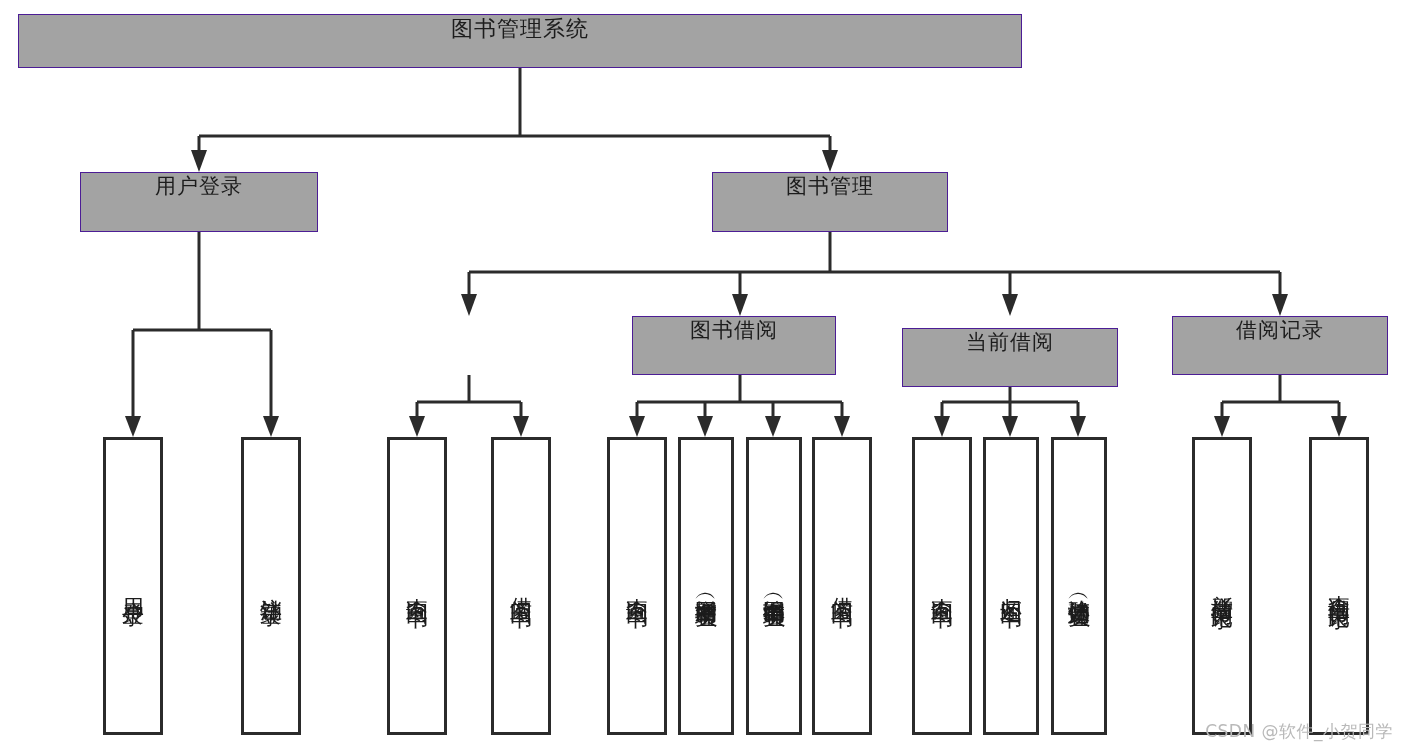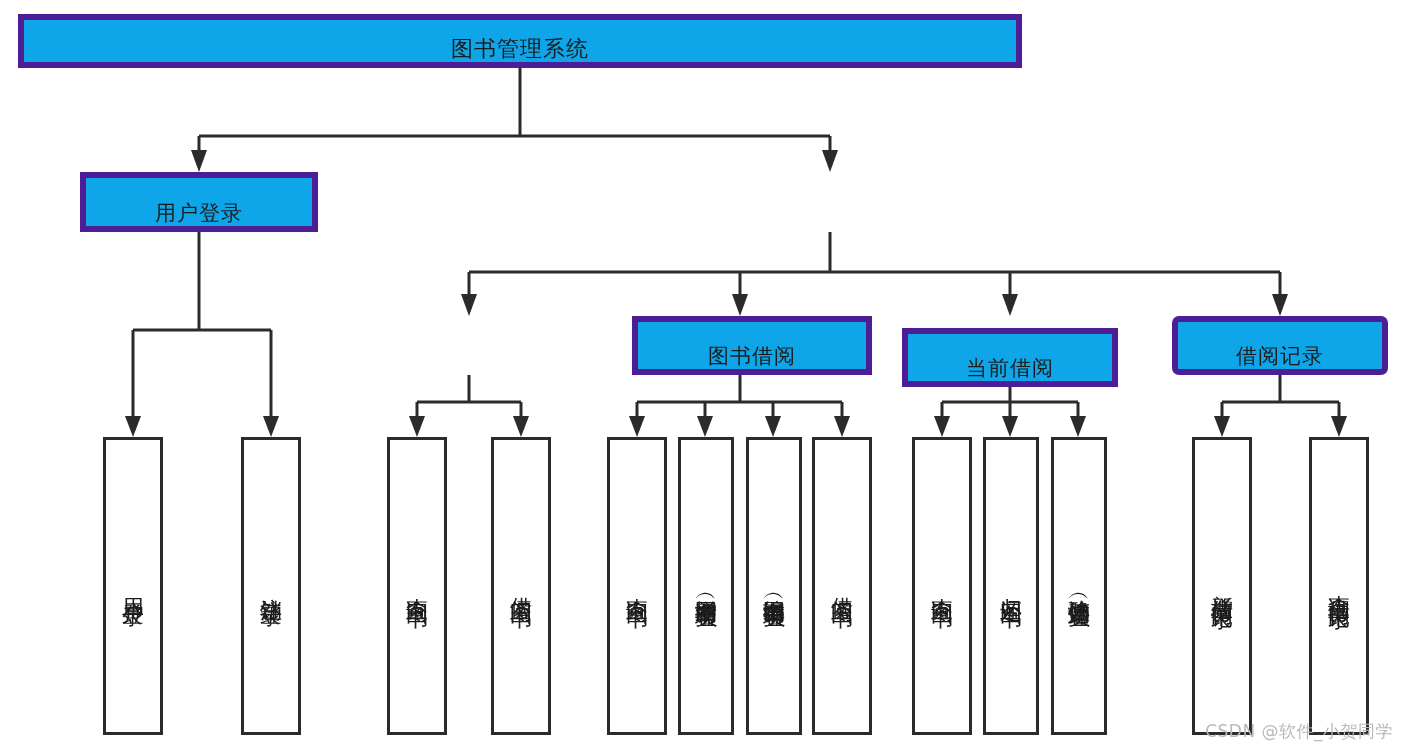--- a/index.html
+++ b/index.html
@@ -27,24 +27,24 @@
     stroke-width:3;
     fill:none;
     stroke-linecap:butt;
   }
   #wires polygon{ fill:#2b2b2b; }
 
   
   .node{
     position:absolute;
     box-sizing:border-box;
-    background:#0ea5e9;
-    border:6px solid #4c1d95;
+    background:#a3a3a3;
+    border:1px solid #4c1d95;
     display:flex;
-    align-items:flex-end;
+    align-items:flex-start;
     justify-content:center;
     z-index:2;
   }
   .node .lbl{
     font-size:21px;
     line-height:1.25;
     color:#1c1c1c;
     letter-spacing:1px;
     white-space:nowrap;
   }
@@ -160,31 +160,34 @@
   </svg>
 
   <div class="node" id="node-root" style="left:18px; top:14px; width:1004px; height:54px;">
     <span class="lbl">图书管理系统</span>
   </div>
 
   <div class="node" style="left:80px; top:172px; width:238px; height:60px;">
     <span class="lbl">用户登录</span>
   </div>
 
-
-
-  <div class="node" style="left:632px; top:316px; width:240px; height:59px;">
+  <div class="node" style="left:712px; top:172px; width:236px; height:60px;">
+    <span class="lbl">图书管理</span>
+  </div>
+
+
+  <div class="node" style="left:632px; top:316px; width:204px; height:59px;">
     <span class="lbl">图书借阅</span>
   </div>
 
   <div class="node" style="left:902px; top:316px; width:216px; height:59px;margin-top:12px;">
     <span class="lbl">当前借阅</span>
   </div>
 
-  <div class="node" style="left:1172px; top:316px; width:216px; height:59px;border-radius:7px;">
+  <div class="node" style="left:1172px; top:316px; width:216px; height:59px;">
     <span class="lbl">借阅记录</span>
   </div>
 
   <div class="leaf" style="left:103px; top:437px; width:60px; height:298px;">
     <span class="vlbl">用户登录</span>
   </div>
 
   <div class="leaf" style="left:241px; top:437px; width:60px; height:298px;">
     <span class="vlbl">注销登录</span>
   </div>

